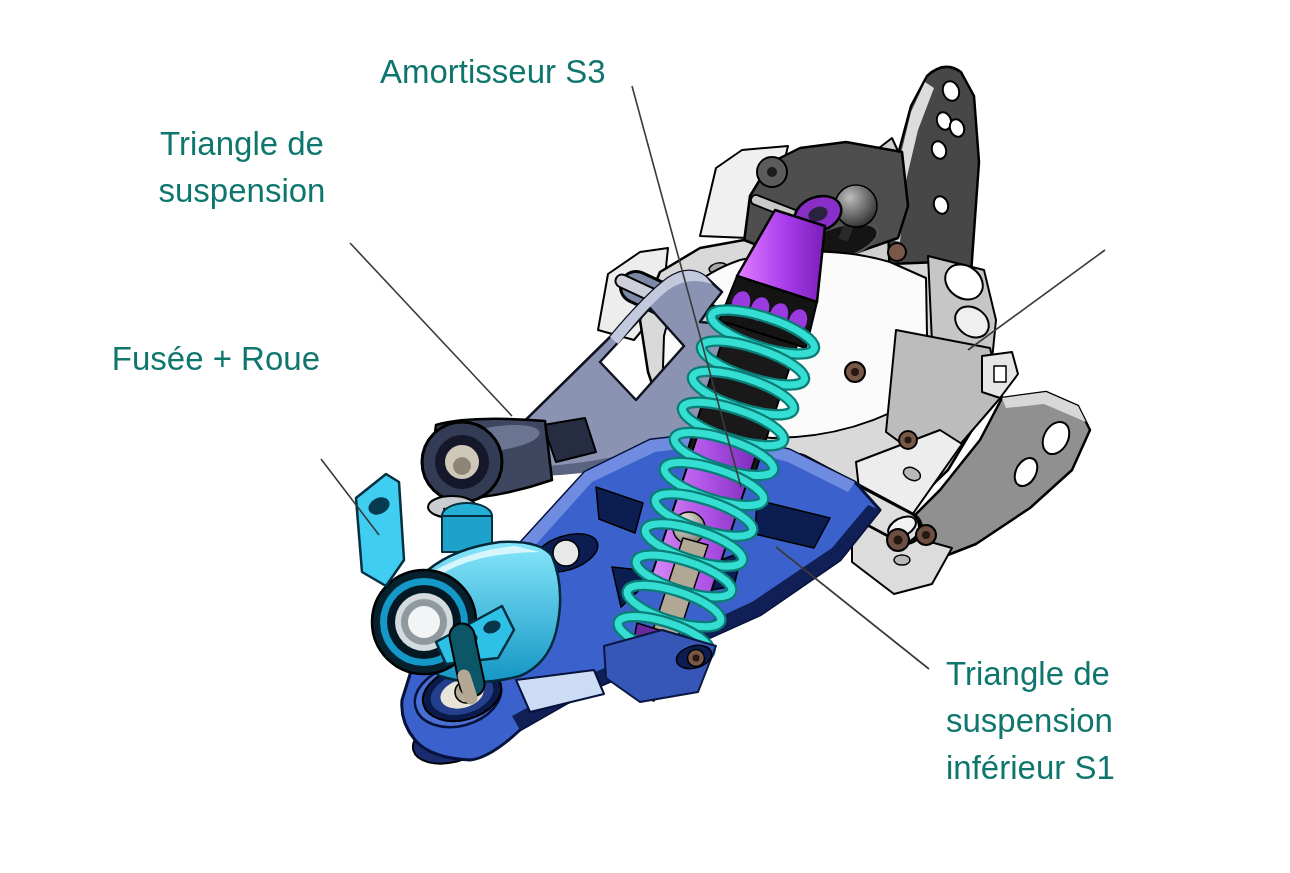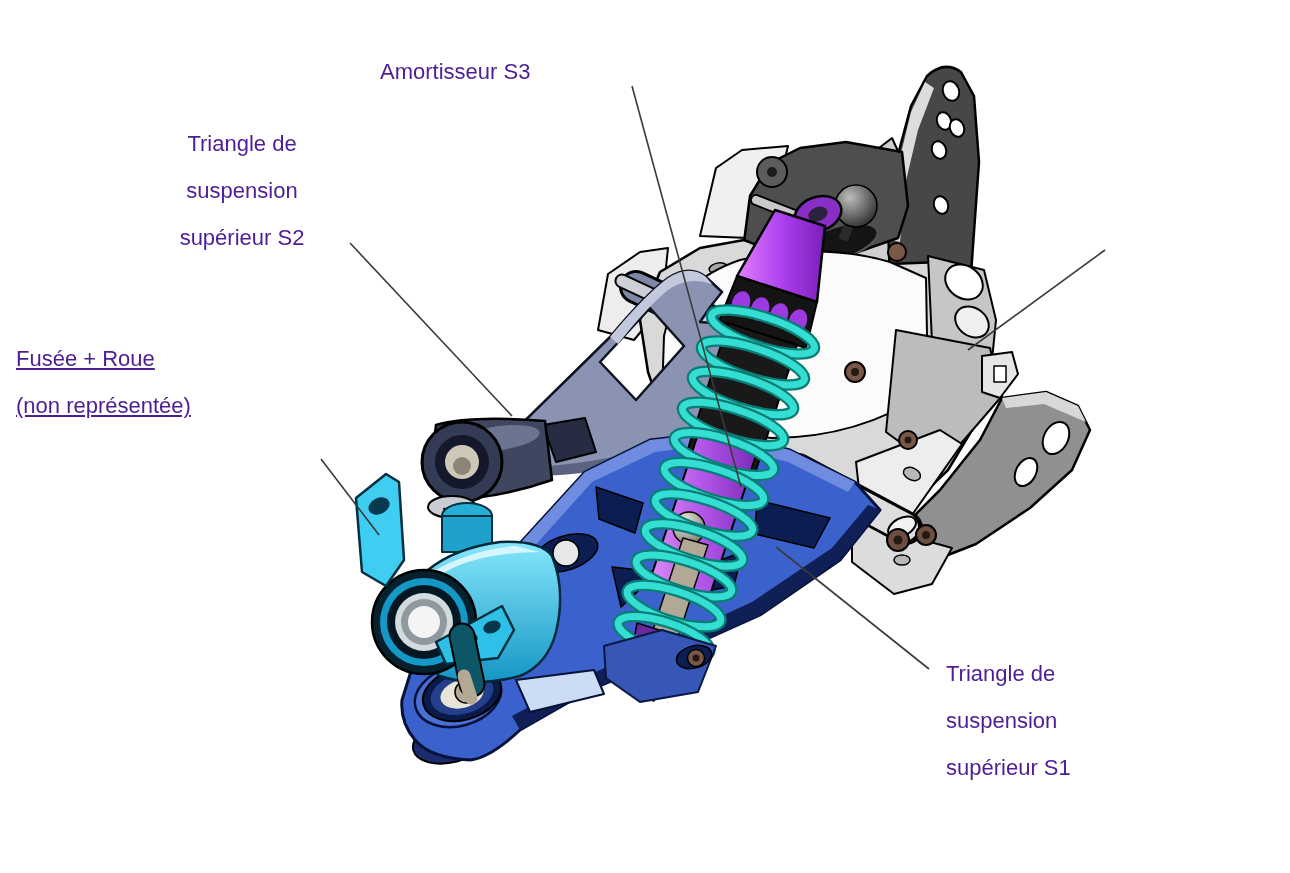--- a/index.html
+++ b/index.html
@@ -1,19 +1,19 @@
 <!DOCTYPE html>
 <html><head>
 <meta charset="utf-8">
 <style>
   html,body{margin:0;padding:0;background:#ffffff;}
   .stage{position:relative;width:1290px;height:873px;background:#ffffff;overflow:hidden;
          font-family:"Liberation Sans", sans-serif;}
   .stage svg{position:absolute;left:0;top:0;}
-  .label{position:absolute;color:#4c1d95;font-size:22px;line-height:47px;white-space:nowrap;}
+  .label{position:absolute;color:#0f766e;font-size:33px;line-height:47px;white-space:nowrap;}
   .label .line{display:block;}
 </style>
 </head>
 <body>
 
 <div class="stage">
 
 <svg width="1290" height="873" viewBox="0 0 1290 873">
   <defs>
     <linearGradient id="gCap" x1="0" y1="0" x2="1" y2="0">
@@ -263,28 +263,26 @@
   </g>
 </svg>
 
 <div class="label" style="left:380px;top:48px;">
   <span class="line">Amortisseur S3</span>
 </div>
 
 <div class="label" style="left:128px;top:120px;width:228px;text-align:center;">
   <span class="line">Triangle de</span>
   <span class="line">suspension</span>
-  <span class="line">supérieur S2</span>
-</div>
-
-
-<div class="label" style="left:16px;top:335px;width:304px;text-align:left;text-decoration:underline;">
+</div>
+
+
+<div class="label" style="left:16px;top:335px;width:304px;text-align:right;">
   <span class="line">Fusée + Roue</span>
-  <span class="line">(non représentée)</span>
 </div>
 
 <div class="label" style="left:946px;top:650px;">
   <span class="line">Triangle de</span>
   <span class="line">suspension</span>
-  <span class="line">supérieur S1</span>
+  <span class="line">inférieur S1</span>
 </div>
 
 </div>
 
 </body></html>

